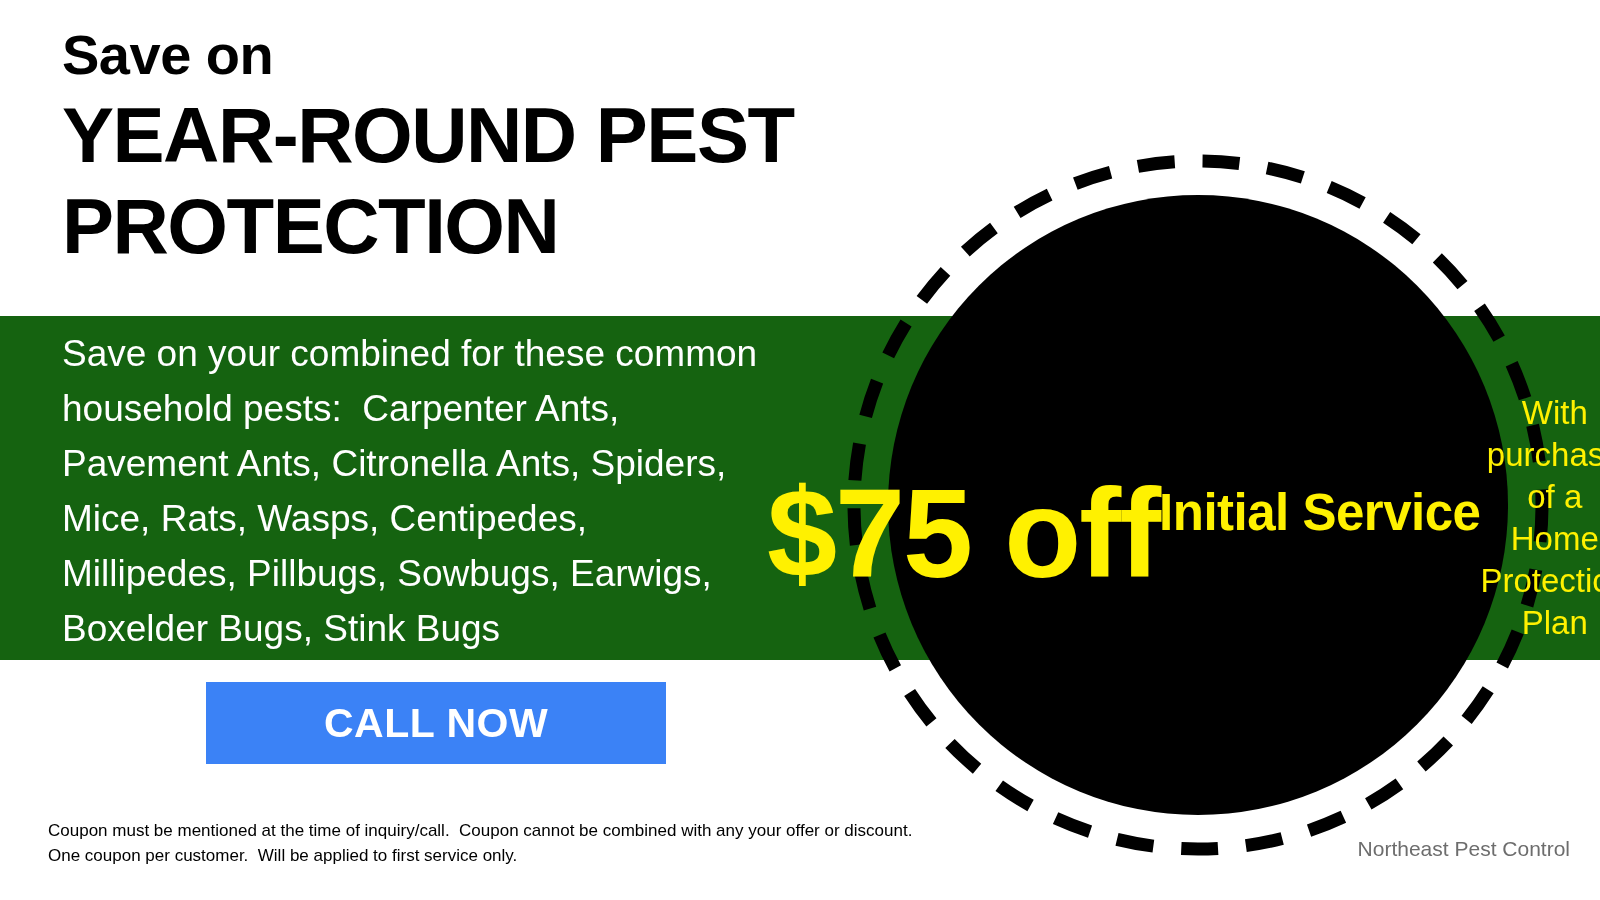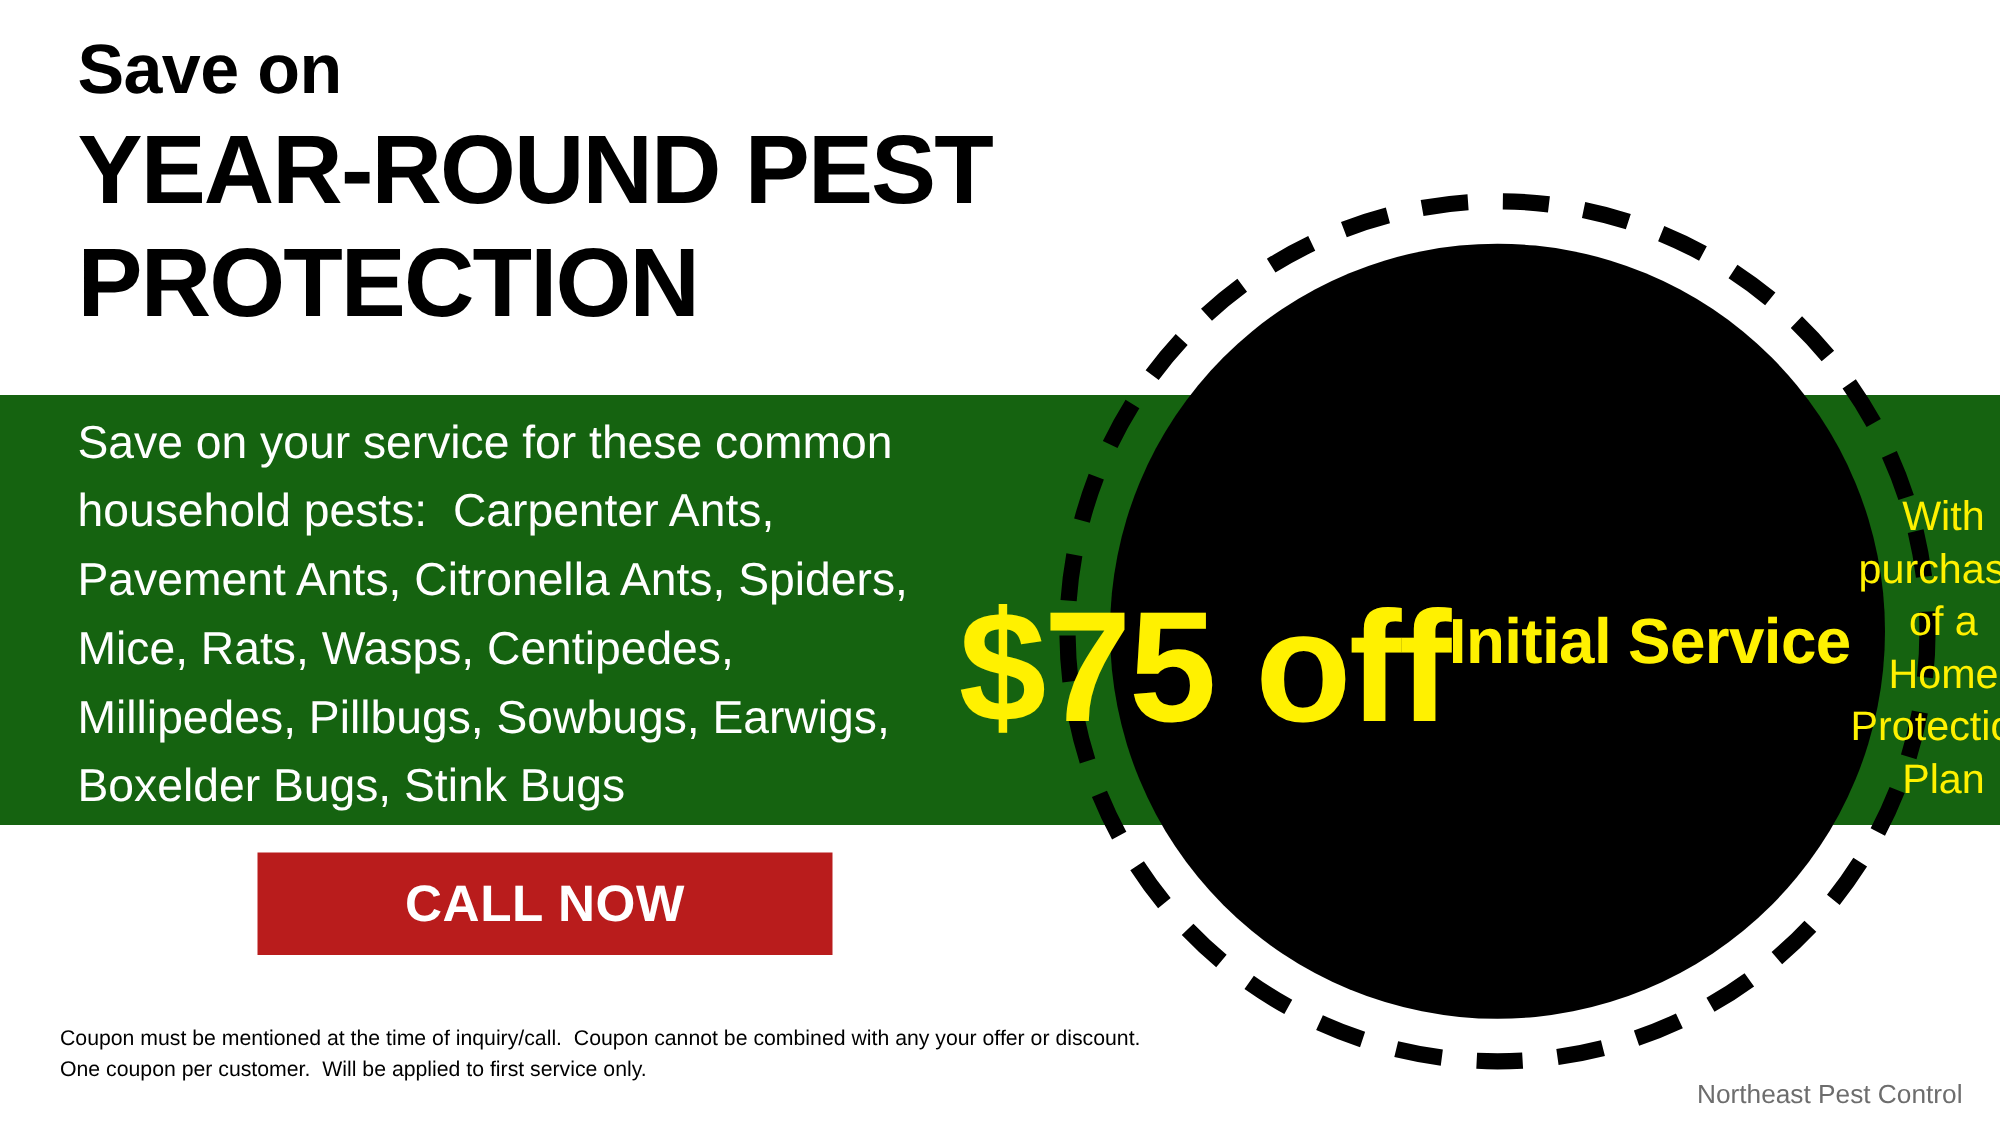--- a/index.html
+++ b/index.html
@@ -75,21 +75,21 @@
     white-space: pre;
   }
 
   
   .call-now-button {
     position: absolute;
     left: 206px;
     top: 682px;
     width: 460px;
     height: 82px;
-    background: #b91c1c;
+    background: #3b82f6;
     color: #ffffff;
     font-size: 41px;
     font-weight: bold;
     letter-spacing: 0.5px;
     display: flex;
     align-items: center;
     justify-content: center;
     z-index: 5;
     border: none;
     cursor: pointer;
@@ -173,21 +173,21 @@
   }
   .fine-print .fp-line {
     display: block;
     white-space: pre;
   }
 
   
   .company-attribution {
     position: absolute;
     left: 1180px;
-    top: 864px;
+    top: 837px;
     width: 390px;
     text-align: right;
     z-index: 8;
     color: #6d6d6d;
     font-size: 21px;
     white-space: pre;
   }
 </style>
 </head>
 <body>
@@ -198,21 +198,21 @@
 
   <div class="headline-block">
     <div class="headline-small">Save on</div>
     <div class="headline-big">
       <span class="hl-line">YEAR-ROUND PEST</span>
       <span class="hl-line">PROTECTION</span>
     </div>
   </div>
 
   <div class="pest-text">
-    <span class="pest-line">Save on your service for these common</span>
+    <span class="pest-line">Save on your combined for these common</span>
     <span class="pest-line">household pests:  Carpenter Ants,</span>
     <span class="pest-line">Pavement Ants, Citronella Ants, Spiders,</span>
     <span class="pest-line">Mice, Rats, Wasps, Centipedes,</span>
     <span class="pest-line">Millipedes, Pillbugs, Sowbugs, Earwigs,</span>
     <span class="pest-line">Boxelder Bugs, Stink Bugs</span>
   </div>
 
   <button class="call-now-button">CALL NOW</button>
 
   <div class="badge">

